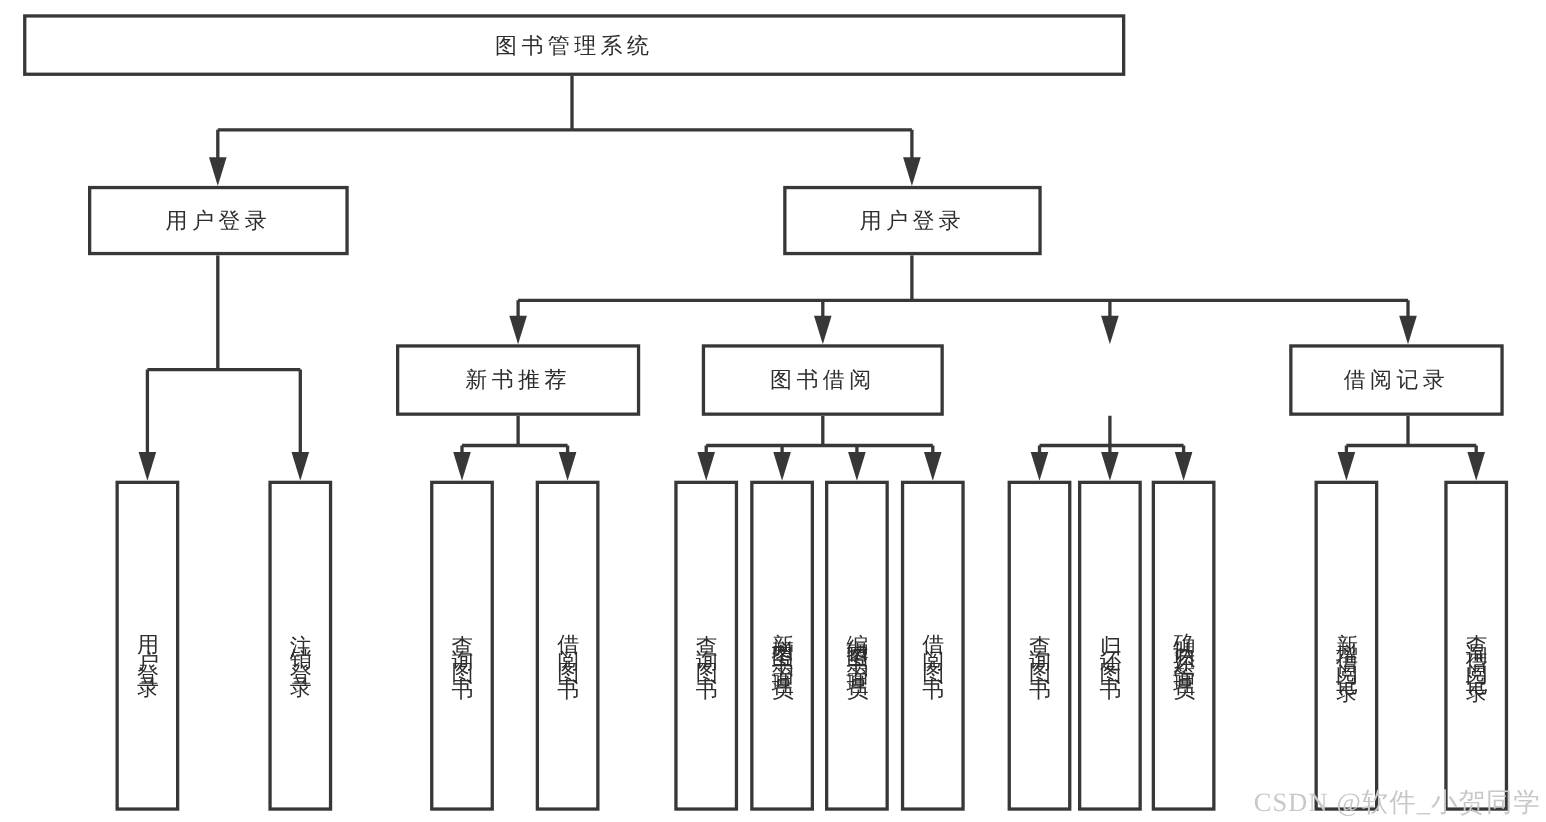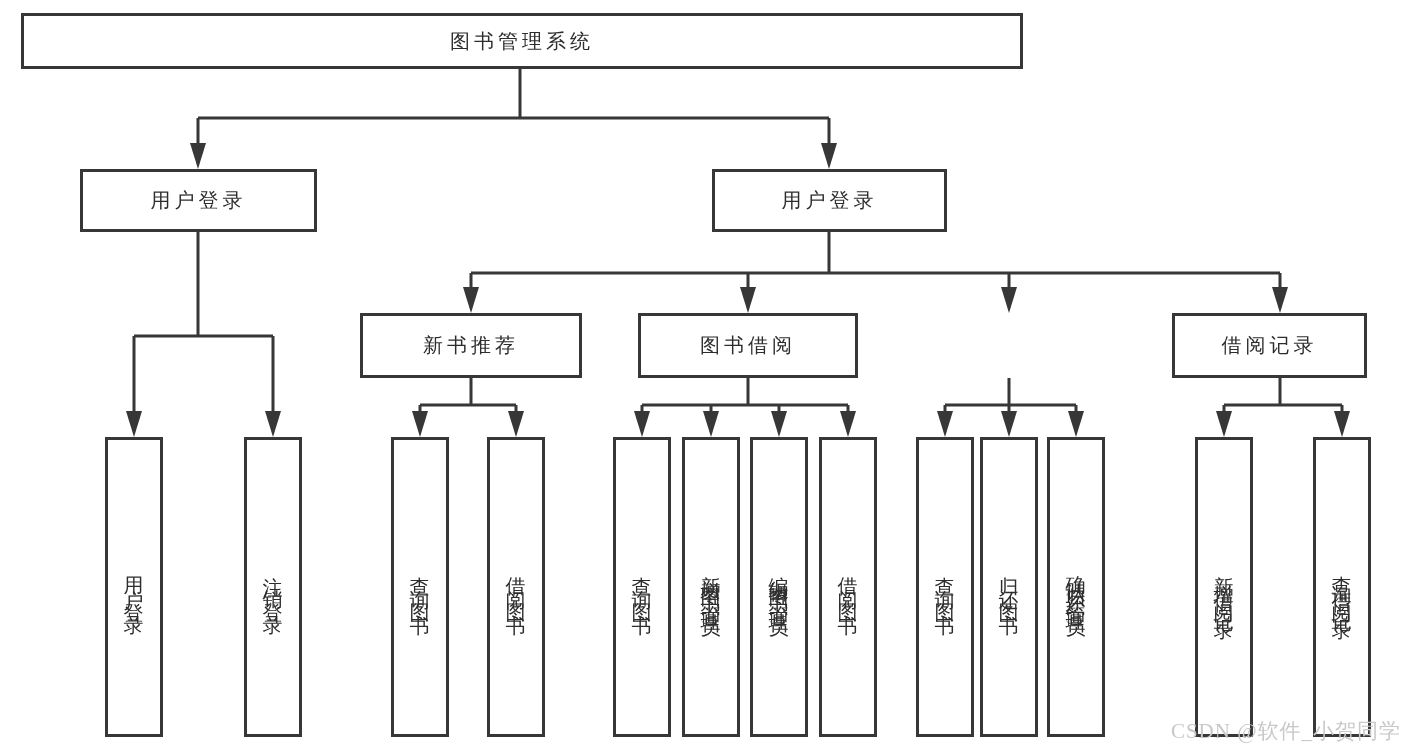--- a/index.html
+++ b/index.html
@@ -18,21 +18,21 @@
     font-size:20px;letter-spacing:4px;white-space:nowrap;
   }
   .node.v span{
     writing-mode:vertical-rl;text-orientation:mixed;
     font-size:20px;letter-spacing:13px;line-height:1;white-space:nowrap;
   }
   .node.v.mid span{letter-spacing:9px;}
   .node.v.long span{letter-spacing:6px;}
   #watermark{
     position:absolute;right:4px;bottom:2px;z-index:5;
-    font-size:21px;letter-spacing:1px;color:#c8c8c8;white-space:nowrap;
+    font-size:24px;letter-spacing:1px;color:#c8c8c8;white-space:nowrap;
   }
 </style>
 </head>
 <body>
 
 <div id="stage">
 
   <svg id="connectors" width="1405" height="747" viewBox="0 0 1405 747" fill="none" stroke="#373737" stroke-width="3">
 
     <g>

